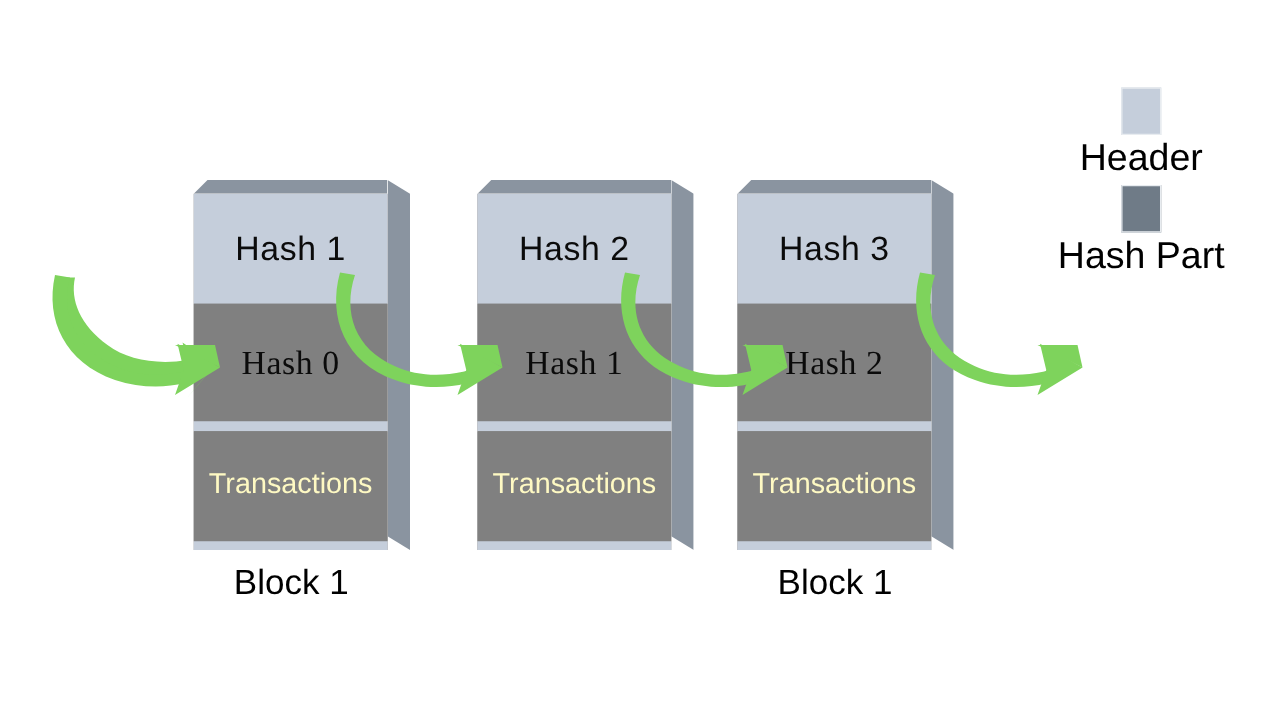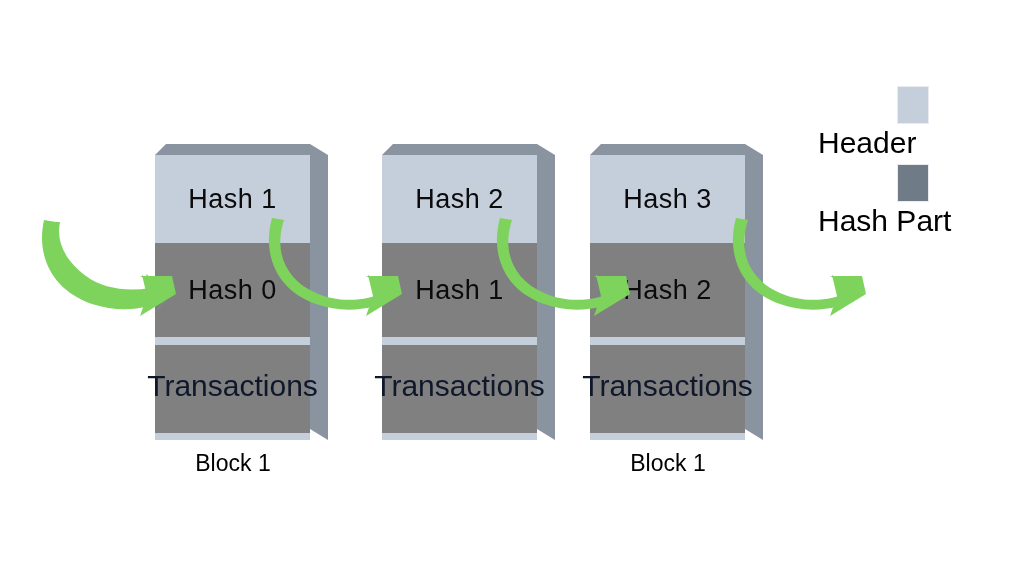--- a/index.html
+++ b/index.html
@@ -58,20 +58,21 @@
     justify-content: center;
     flex: 0 0 auto;
   }
   .seg-prev {
     height: 94px;
     background: #808080;
     display: flex;
     align-items: center;
     justify-content: center;
     flex: 0 0 auto;
+    font-family: Liberation Serif, serif;
   }
   .seg-divider {
     height: 8px;
     background: #c5cedb;
     flex: 0 0 auto;
   }
   .seg-tx {
     flex: 1 1 auto;
     background: #808080;
     display: flex;
@@ -86,53 +87,53 @@
     flex: 0 0 auto;
   }
 
   .t-hash {
     font-size: 27px;
     color: #0b0b0b;
     letter-spacing: 0.5px;
     white-space: nowrap;
   }
   .t-tx {
-    font-size: 30px;
-    color: #0f172a;
+    font-size: 23px;
+    color: #fef9c3;
     white-space: nowrap;
   }
 
   .blk-label {
     position: absolute;
     top: 306px;
     left: -12px;
     width: 180px;
     text-align: center;
-    font-size: 23px;
+    font-size: 28px;
     color: #000000;
     white-space: nowrap;
   }
 
   
   .arrow-layer {
     position: absolute;
     left: 0;
     top: 0;
     width: 1024px;
     height: 576px;
     pointer-events: none;
   }
 
   
   .legend {
     position: absolute;
     left: 818px;
-    top: 86px;
+    top: 70px;
     width: 190px;
-    text-align: left;
+    text-align: center;
   }
   .lg-swatch {
     width: 32px;
     height: 38px;
     margin: 0 auto;
     border: 1px solid #e8ecf0;
     box-sizing: border-box;
   }
   .lg-text {
     font-size: 30px;

